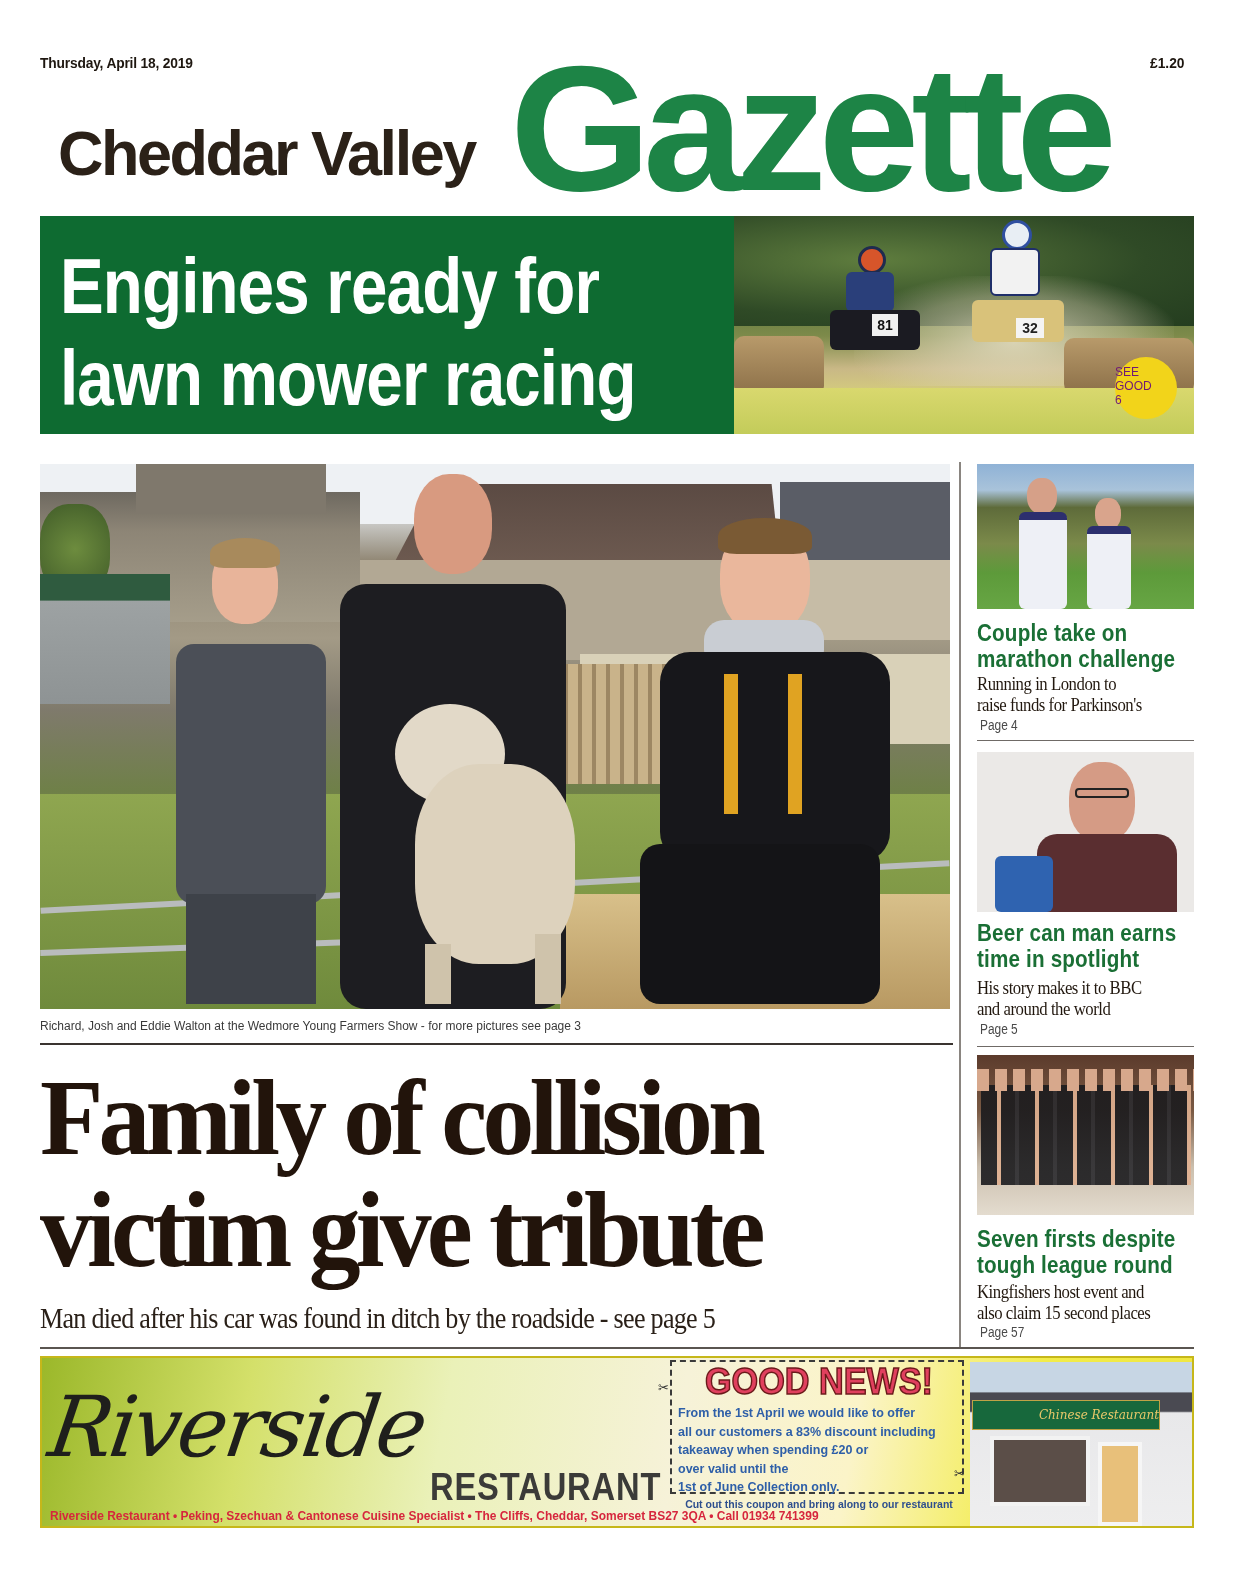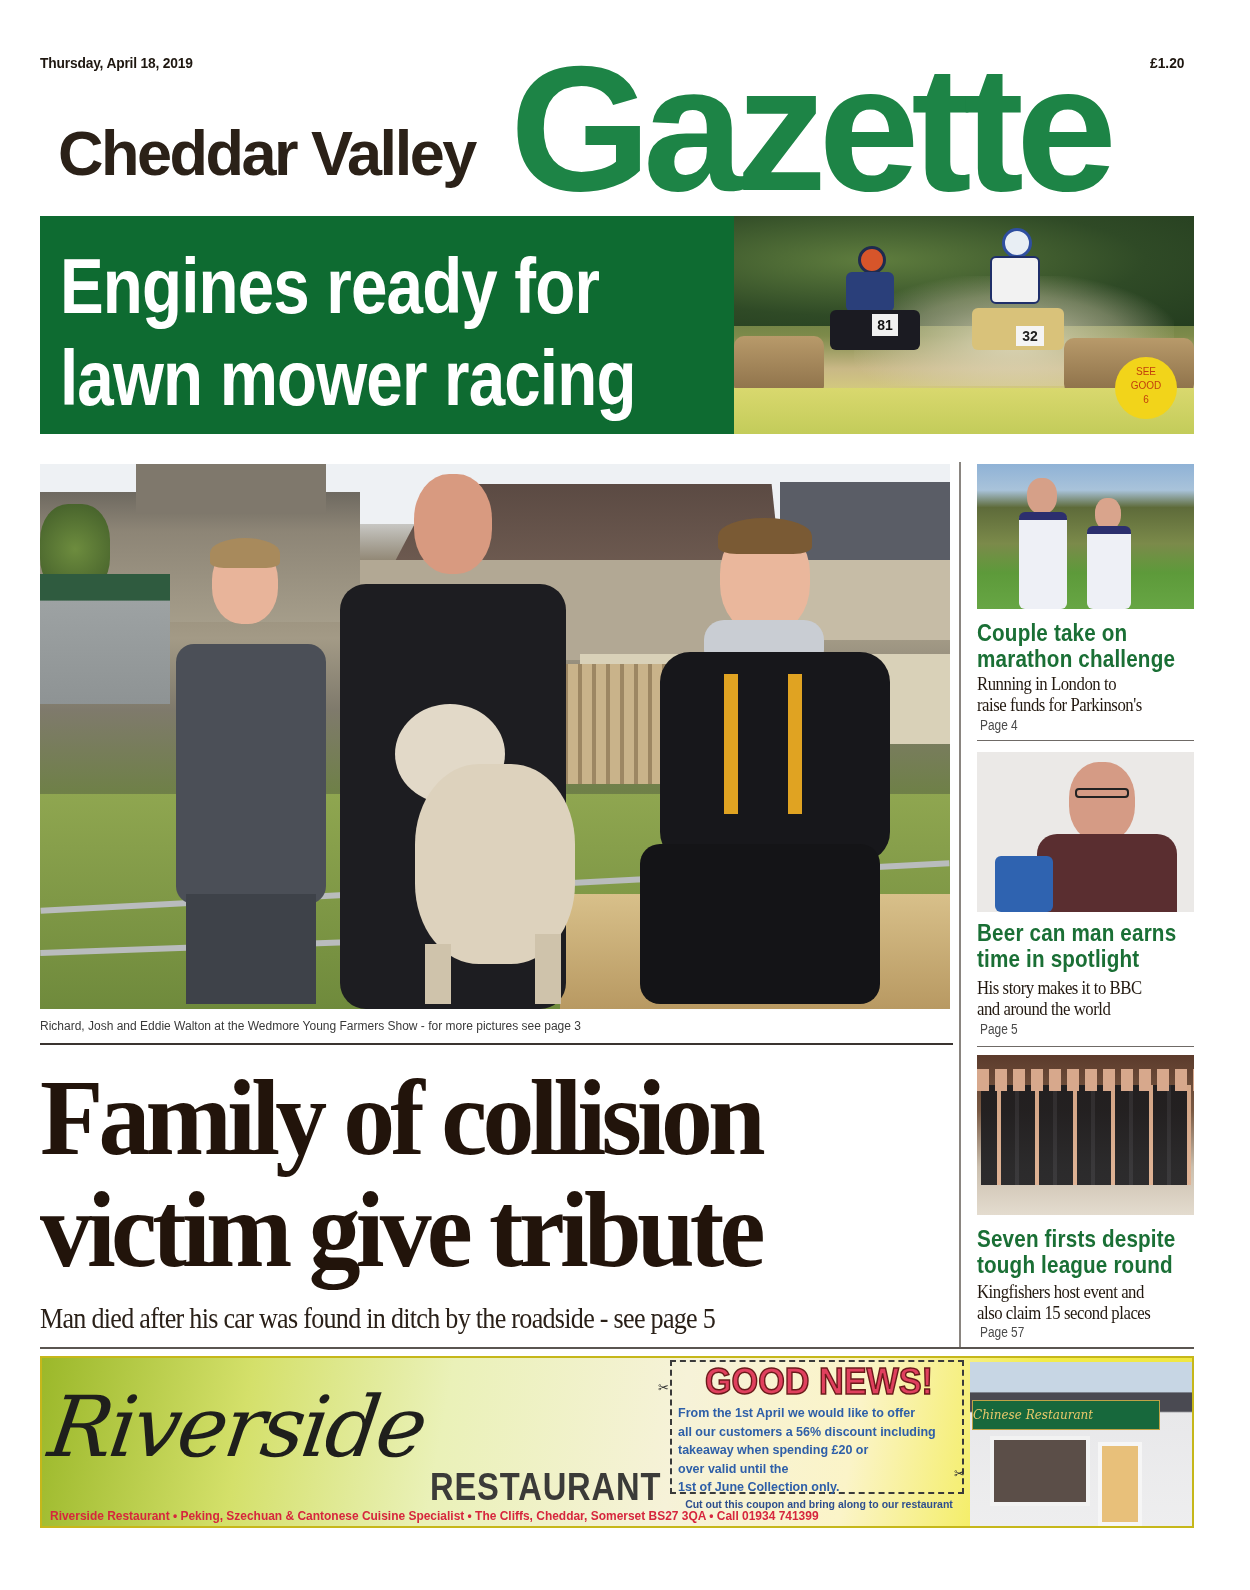--- a/index.html
+++ b/index.html
@@ -15,21 +15,21 @@
   #masthead-name { left: 510px; top: 40px; font-size: 178px; font-weight: bold; color: #1d8446; letter-spacing: -8px; line-height: 1; transform: scaleX(1.02); transform-origin: left; }
 
   
   #banner { left: 40px; top: 216px; width: 1154px; height: 218px; }
   #banner-green { left: 0; top: 0; width: 694px; height: 218px; background: #0e6b31; }
   #banner-headline { left: 20px; top: 24px; font-size: 78px; font-weight: bold; color: #ffffff; line-height: 92px; letter-spacing: -1px; transform: scaleX(0.84); transform-origin: left; white-space: nowrap; }
   #banner-photo { left: 694px; top: 0; width: 460px; height: 218px; overflow: hidden;
     background: linear-gradient(180deg, #3b5a30 0%, #4e7038 30%, #7d8a4a 55%, #c9b886 70%, #d8d37a 85%, #c8cf6a 100%); }
   .hay { position: absolute; border-radius: 10px; background: linear-gradient(180deg,#b89a6a,#8b6f48); }
   .rider { position: absolute; }
-  #see-page { left: 1115px; top: 357px; width: 62px; height: 62px; border-radius: 50%; background: #f2d41a; color: #c2410c; font-size: 10px; line-height: 14px; text-align: center; padding-top: 8px; font-family: "Liberation Sans Narrow", "Liberation Sans", sans-serif; }
+  #see-page { left: 1115px; top: 357px; width: 62px; height: 62px; border-radius: 50%; background: #f2d41a; color: #701a75; font-size: 12px; line-height: 14px; padding-top: 8px; font-family: "Liberation Sans Narrow", "Liberation Sans", sans-serif; }
 
   
   #main-photo { left: 40px; top: 464px; width: 910px; height: 545px; overflow: hidden;
     background: linear-gradient(180deg, #e9edf2 0%, #dfe3e6 8%, #8f8572 18%, #a39a86 32%, #7f7a6c 45%, #6f8048 60%, #89a04e 75%, #7e8f46 100%); }
   .building { position: absolute; }
   #main-caption { left: 40px; top: 1019px; font-size: 12px; color: #3a3a3a; letter-spacing: 0; }
   #caption-rule { left: 40px; top: 1043px; width: 913px; height: 2px; background: #3a3430; }
 
   
   #main-headline { left: 40px; top: 1062px; width: 915px; font-family: "Liberation Serif", "DejaVu Serif", serif; font-weight: bold; font-size: 108px; line-height: 112px; color: #22140b; letter-spacing: -5px; transform: scaleX(0.96); transform-origin: left; white-space: nowrap; }
@@ -53,21 +53,21 @@
   #ad-restaurant { left: 388px; top: 108px; font-size: 38px; font-weight: bold; color: #3b3b38; letter-spacing: 1px; transform: scaleX(0.86); transform-origin: left; }
   #ad-footer { left: 8px; top: 150px; font-size: 13px; font-weight: bold; color: #d6263d; white-space: nowrap; transform: scaleX(0.92); transform-origin: left; }
   #coupon { left: 628px; top: 2px; width: 294px; height: 134px; border: 2px dashed #3a3a3a; }
   #coupon-title { left: 636px; top: 3px; width: 282px; text-align: center; font-size: 36px; font-weight: bold; color: #e0405e; -webkit-text-stroke: 1.5px #6a1a1a; letter-spacing: 0px; transform: scaleX(0.95); }
   #coupon-body { left: 636px; top: 46px; width: 282px; text-align: left; font-size: 12.5px; line-height: 18.5px; font-weight: bold; color: #2e5fa8; }
   #coupon-note { left: 636px; top: 140px; width: 282px; text-align: center; font-size: 10.5px; font-weight: bold; color: #2e4f8e; }
   #scissors-1 { left: 616px; top: 22px; font-size: 13px; color: #333; }
   #scissors-2 { left: 912px; top: 108px; font-size: 13px; color: #333; }
   #ad-photo { left: 928px; top: 4px; width: 222px; height: 164px; overflow: hidden;
     background: linear-gradient(180deg, #c7d6e4 0%, #c7d6e4 18%, #4a4a52 19%, #4a4a52 30%, #e8e8ea 31%, #eeeeef 100%); }
-  #shop-sign { left: 2px; top: 38px; width: 188px; height: 30px; background: #17683c; border: 1px solid #bfa246; color: #e8c86a; font-family: "DejaVu Serif", serif; font-style: italic; font-size: 12px; text-align: left; line-height: 28px; }
+  #shop-sign { left: 2px; top: 38px; width: 188px; height: 30px; background: #17683c; border: 1px solid #bfa246; color: #e8c86a; font-family: "DejaVu Serif", serif; font-style: italic; font-size: 12px; text-align: right; line-height: 28px; }
 </style>
 </head>
 <body>
 
 <div id="dateline" class="abs">Thursday, April 18, 2019</div>
 <div id="price" class="abs">£1.20</div>
 <div id="masthead-prefix" class="abs">Cheddar Valley</div>
 <div id="masthead-name" class="abs">Gazette</div>
 
 <div id="banner" class="abs">
@@ -88,21 +88,21 @@
 
     <div class="abs" style="left:0;top:172px;width:460px;height:46px;background:linear-gradient(180deg,#d9d86e,#c3cc5a);"></div>
 
     <div class="rider" style="left:96px;top:30px;width:90px;height:120px;">
       <div class="abs" style="left:28px;top:0;width:28px;height:28px;border-radius:50%;background:#d7552a;border:3px solid #1f2b4f;"></div>
       <div class="abs" style="left:16px;top:26px;width:48px;height:40px;background:#2a3f7a;border-radius:6px;"></div>
       <div class="abs" style="left:0;top:64px;width:90px;height:40px;background:#1b1b22;border-radius:6px;"></div>
       <div class="abs" style="left:42px;top:68px;width:26px;height:22px;background:#f0f0f0;color:#111;font-size:14px;font-weight:bold;text-align:center;line-height:22px;">81</div>
     </div>
 
-    <div class="rider" style="left:238px;top:12px;width:90px;height:140px;">
+    <div class="rider" style="left:238px;top:4px;width:90px;height:140px;">
       <div class="abs" style="left:30px;top:0;width:30px;height:30px;border-radius:50%;background:#e8eef4;border:3px solid #2f4fa0;"></div>
       <div class="abs" style="left:18px;top:28px;width:50px;height:48px;background:#f2f2f2;border-radius:6px;border:2px solid #1f2f6a;"></div>
       <div class="abs" style="left:0;top:80px;width:92px;height:42px;background:#d9c27a;border-radius:6px;"></div>
       <div class="abs" style="left:44px;top:98px;width:28px;height:20px;background:#f4f4f4;color:#222;font-size:14px;font-weight:bold;text-align:center;line-height:20px;">32</div>
     </div>
   </div>
 </div>
 <div id="see-page" class="abs">
   <div>SEE</div>
   <div>GOOD</div>
@@ -228,21 +228,21 @@
 
 <div id="advert" class="abs">
   <div id="ad-script" class="abs">Riverside</div>
   <div id="ad-restaurant" class="abs">RESTAURANT</div>
   <div id="coupon" class="abs"></div>
   <div id="scissors-1" class="abs">✂</div>
   <div id="scissors-2" class="abs">✂</div>
   <div id="coupon-title" class="abs">GOOD NEWS!</div>
   <div id="coupon-body" class="abs">
     <div>From the 1st April we would like to offer</div>
-    <div>all our customers a 56% discount including</div>
+    <div>all our customers a 83% discount including</div>
     <div>takeaway when spending £20 or</div>
     <div>over valid until the</div>
     <div>1st of June Collection only.</div>
   </div>
   <div id="coupon-note" class="abs">Cut out this coupon and bring along to our restaurant</div>
   <div id="ad-photo" class="abs">
     <div id="shop-sign" class="abs">
       <span>Chinese Restaurant</span>
     </div>
     <div class="abs" style="left:20px;top:74px;width:100px;height:70px;background:#5b4e48;border:4px solid #f2f2f2;"></div>

